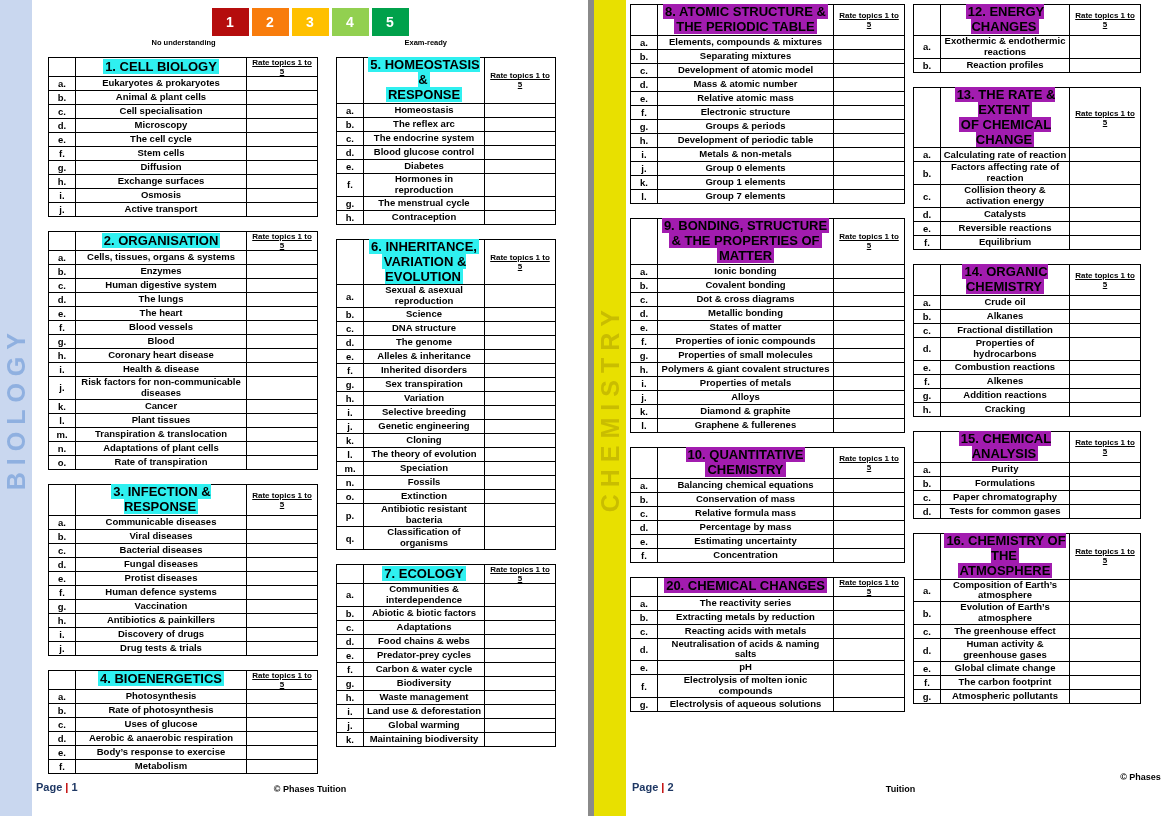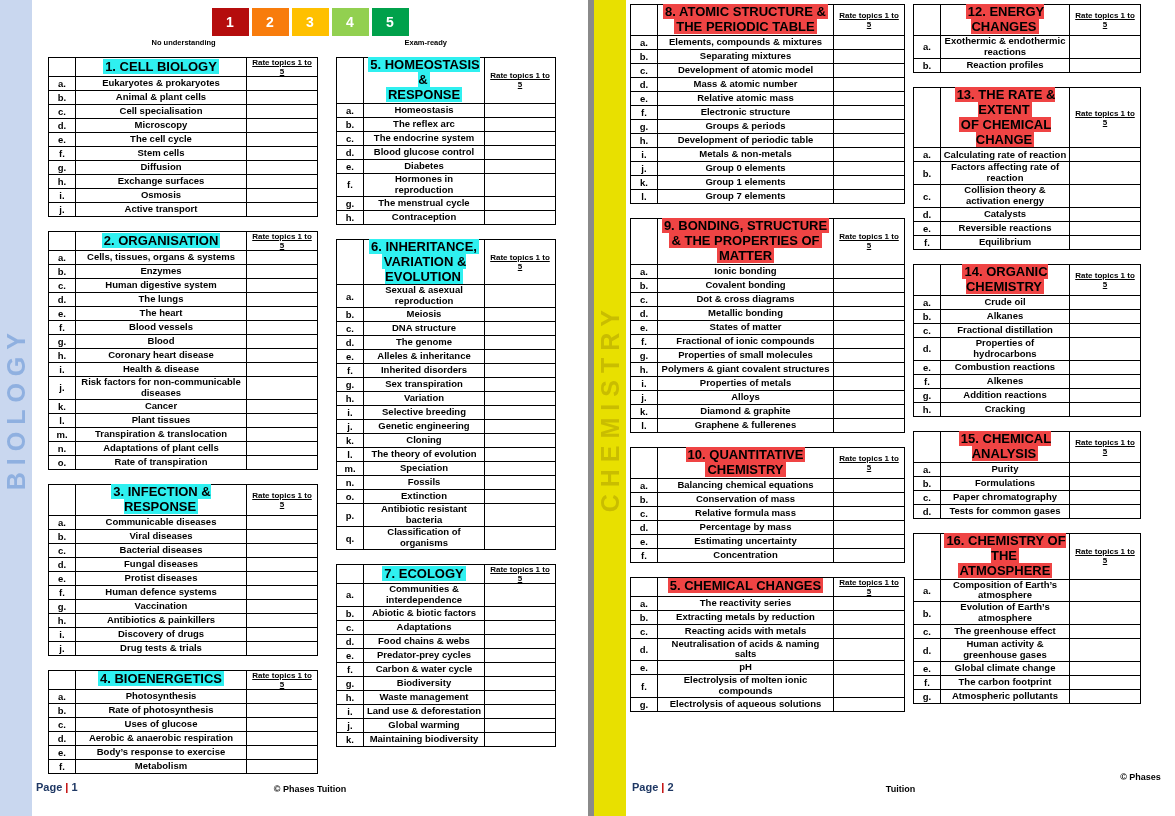--- a/index.html
+++ b/index.html
@@ -67,21 +67,21 @@
     vertical-align:middle;
   }
   td.idx{width:22px;text-align:center;font-size:9.5px;height:13px;}
   td.topic-name{text-align:center;font-size:9.5px;line-height:1.15;height:13px;}
   td.rate{width:66px;}
   th.title{
     text-align:center;font-size:13px;line-height:1.15;padding:1px 2px;
   }
   th.title span.hl{padding:0 2px;}
   .hl-cyan{background:#2ff0f0;}
-  .hl-yellow{background:#ef4444;}
+  .hl-yellow{background:#a21caf;}
   th.rate-head{
     width:66px;text-align:center;font-size:8px;vertical-align:top;
     padding-top:1px;font-weight:bold;
   }
   th.rate-head span{text-decoration:underline;}
   .pagenum{font-size:11px;font-weight:bold;color:#1f3864;}
   .pagenum .bar{color:#c00000;}
   .copyright{font-size:9px;font-weight:bold;color:#000;}
 
   .p1-foot-copy{position:absolute;bottom:22px;left:0;width:100%;text-align:center;}
@@ -440,21 +440,21 @@
                 </tr>
               </thead>
               <tbody>
                 <tr>
                   <td class="idx">a.</td>
                   <td class="topic-name">Sexual &amp; asexual reproduction</td>
                   <td class="rate">&nbsp;</td>
                 </tr>
                 <tr>
                   <td class="idx">b.</td>
-                  <td class="topic-name">Meiosis</td>
+                  <td class="topic-name">Science</td>
                   <td class="rate">&nbsp;</td>
                 </tr>
                 <tr>
                   <td class="idx">c.</td>
                   <td class="topic-name">DNA structure</td>
                   <td class="rate">&nbsp;</td>
                 </tr>
                 <tr>
                   <td class="idx">d.</td>
                   <td class="topic-name">The genome</td>
@@ -723,21 +723,21 @@
                   <td class="topic-name">Metallic bonding</td>
                   <td class="rate">&nbsp;</td>
                 </tr>
                 <tr>
                   <td class="idx">e.</td>
                   <td class="topic-name">States of matter</td>
                   <td class="rate">&nbsp;</td>
                 </tr>
                 <tr>
                   <td class="idx">f.</td>
-                  <td class="topic-name">Fractional of ionic compounds</td>
+                  <td class="topic-name">Properties of ionic compounds</td>
                   <td class="rate">&nbsp;</td>
                 </tr>
                 <tr>
                   <td class="idx">g.</td>
                   <td class="topic-name">Properties of small molecules</td>
                   <td class="rate">&nbsp;</td>
                 </tr>
                 <tr>
                   <td class="idx">h.</td>
                   <td class="topic-name">Polymers &amp; giant covalent structures</td>
@@ -807,21 +807,21 @@
                   <td class="topic-name">Concentration</td>
                   <td class="rate">&nbsp;</td>
                 </tr>
               </tbody>
             </table>
             <table class="topic">
               <thead>
                 <tr>
                   <th class="idx" style="width: 22px;">&nbsp;</th>
                   <th class="title">
-                    <div><span class="hl hl-yellow">5. CHEMICAL CHANGES</span></div>
+                    <div><span class="hl hl-yellow">20. CHEMICAL CHANGES</span></div>
                   </th>
                   <th class="rate-head"><span>Rate topics 1 to 5</span></th>
                 </tr>
               </thead>
               <tbody>
                 <tr>
                   <td class="idx">a.</td>
                   <td class="topic-name">The reactivity series</td>
                   <td class="rate">&nbsp;</td>
                 </tr>

